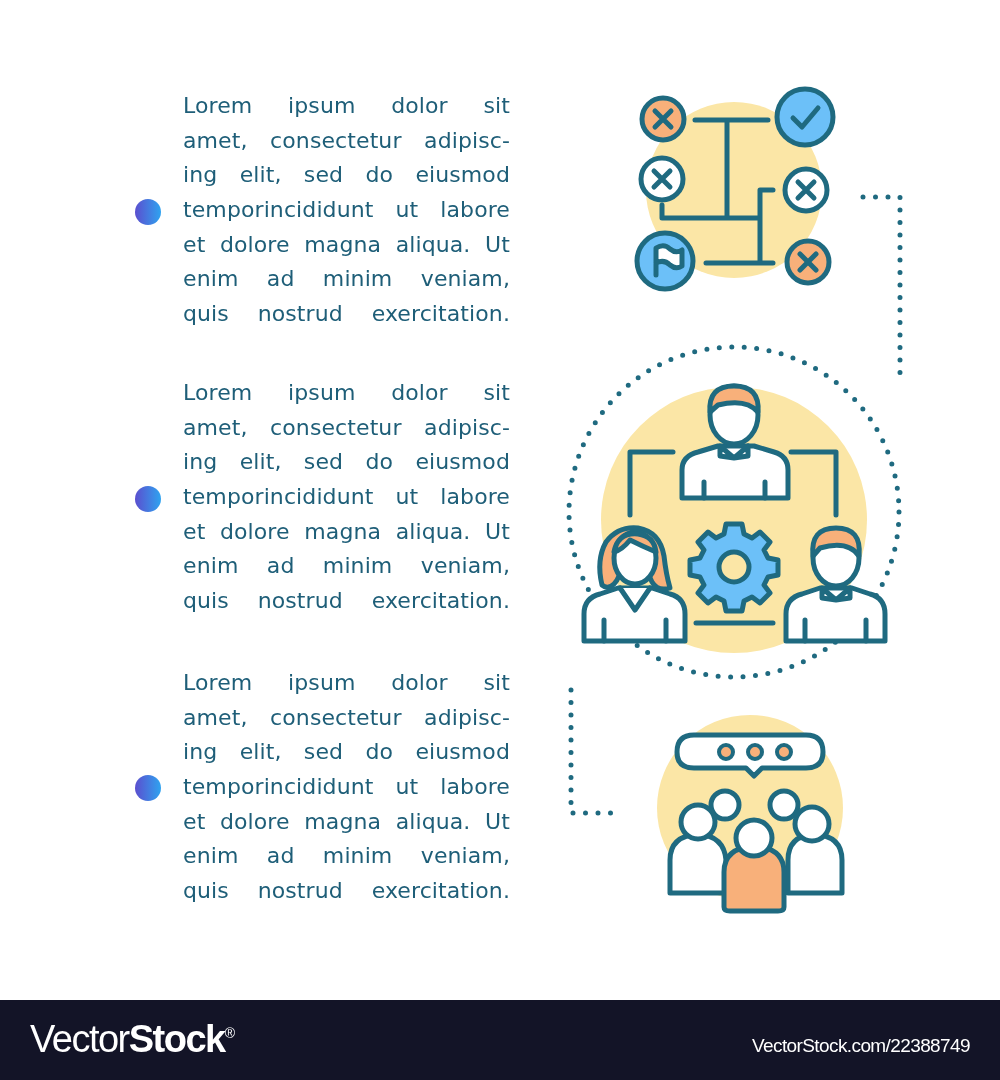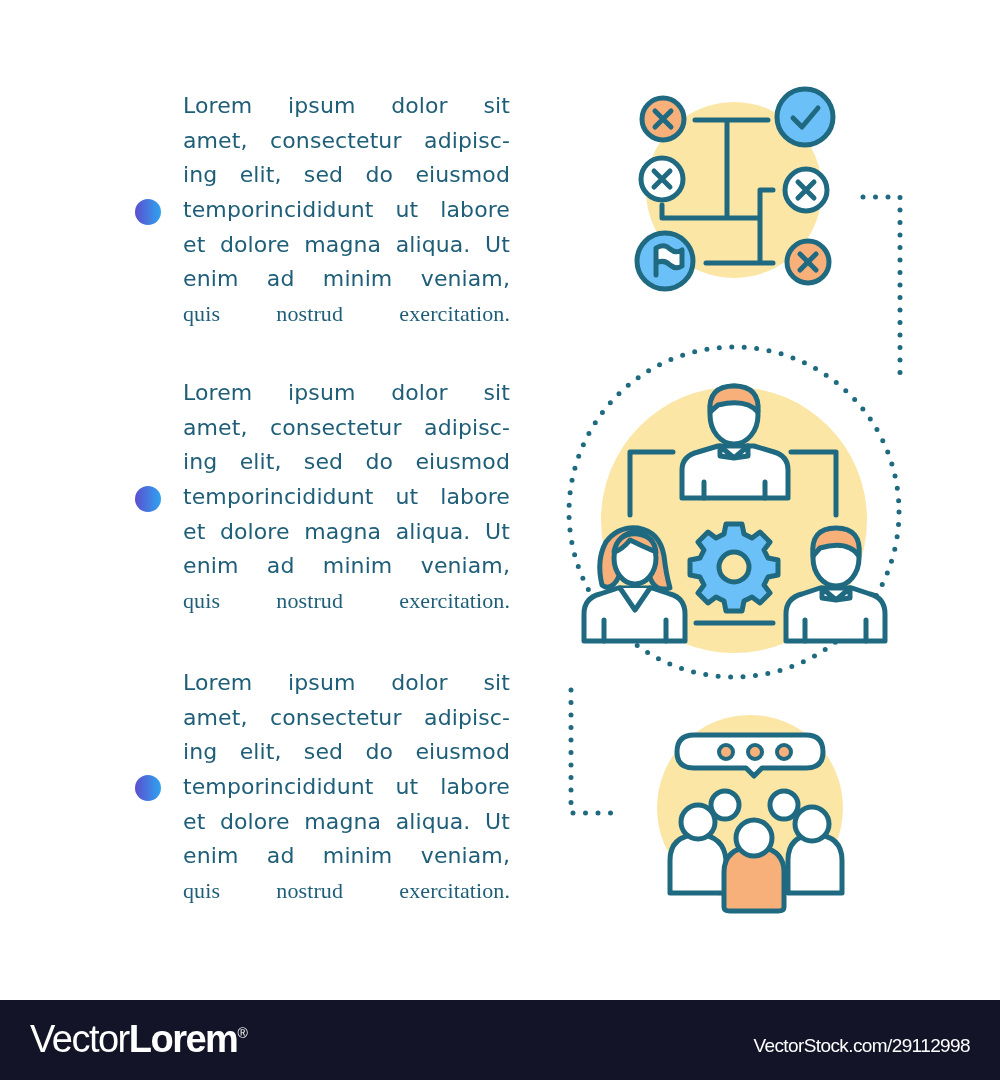--- a/index.html
+++ b/index.html
@@ -7,21 +7,21 @@
     width: 1000px; height: 1080px; background: #ffffff; position: relative; overflow: hidden;
     font-family: "DejaVu Sans", "Liberation Sans", sans-serif;
   }
   .page { position: absolute; left: 18px; top: 0; width: 1000px; height: 1012px; background: #fff; }
   .block {
     position: absolute; left: 165px; width: 327px;
     color: #1e5e78; font-size: 22px; line-height: 34.7px;
     text-align: justify; letter-spacing: 0.1px;
   }
   .block .line { display: block; text-align: justify; text-align-last: justify; height: 34.7px; white-space: nowrap; }
-  .block .line.last { text-align-last: justify; font-family: Liberation Serif, serif; }
+  .block .line.last { text-align-last: justify; }
   .bullet {
     position: absolute; width: 26px; height: 26px; border-radius: 50%;
     background: linear-gradient(90deg, #5b4fcf 0%, #2fa3f0 100%);
   }
   .illus { position: absolute; left: 0; top: 0; }
   .footer {
     position: absolute; left: 0; top: 1000px; width: 1000px; height: 80px; background: #131427;
     color: #ffffff;
   }
   .brand {
@@ -168,16 +168,16 @@
           <path d="M706 907 L706 872 Q706 848 736 846 Q766 848 766 872 L766 907 Q766 911 760 911 L712 911 Q706 911 706 907 Z" fill="#f8b07a"></path>
           <circle cx="736" cy="838" r="18" fill="#ffffff"></circle>
         </g>
       </g>
     </g>
   </svg>
 </div>
 
 <div class="footer">
   <div class="brand">
-    <span class="light">Vector</span><span class="bold">Lorem</span><span class="reg">®</span>
+    <span class="light">Vector</span><span class="bold">Stock</span><span class="reg">®</span>
   </div>
-  <div class="ref">VectorStock.com/29112998</div>
+  <div class="ref">VectorStock.com/22388749</div>
 </div>
 
 </body></html>

